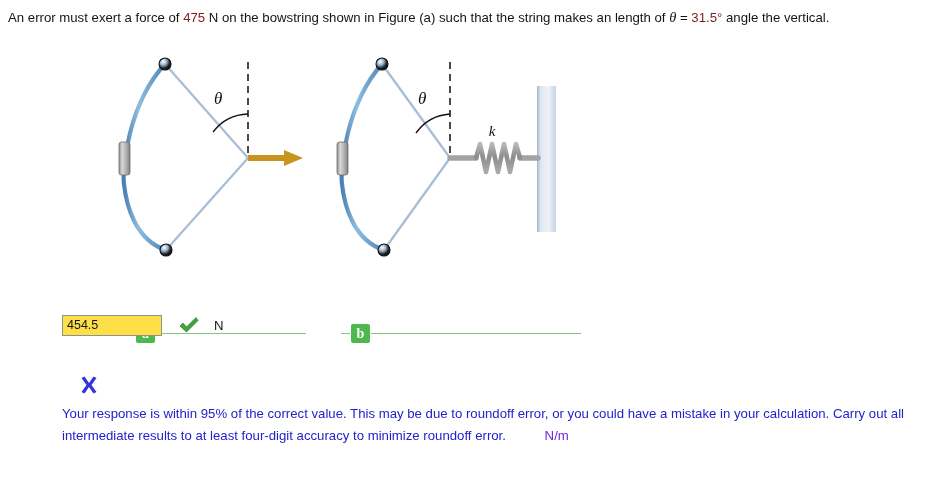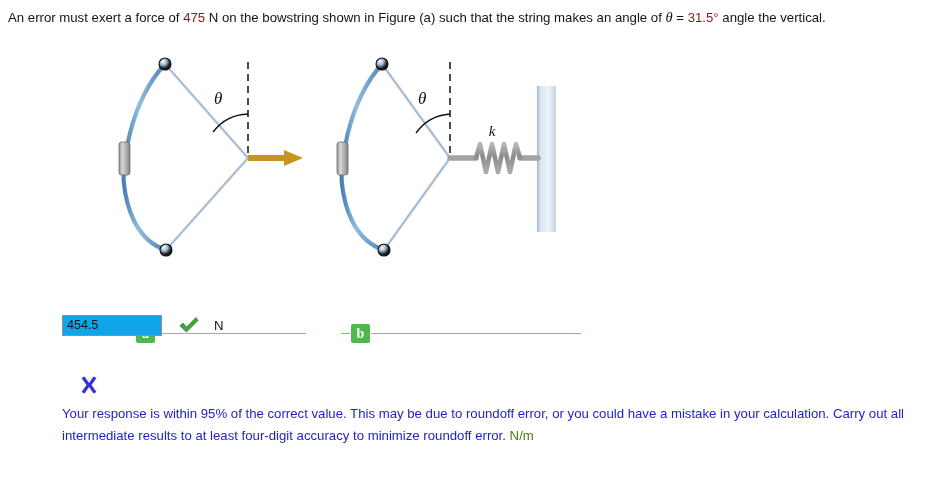--- a/index.html
+++ b/index.html
@@ -102,21 +102,21 @@
   .answer-row {
     display: flex;
     align-items: center;
     margin-top: 5px;
     height: 22px;
   }
   .answer-input {
     width: 92px;
     height: 19px;
     border: 1px solid #909090;
-    background: #0ea5e9;
+    background: #fde047;
     font-family: "Liberation Sans", sans-serif;
     font-size: 12.5px;
     color: #141414;
     padding: 0 2px 0 4px;
     line-height: 19px;
     box-sizing: content-box;
     outline: none;
   }
   .mark {
     margin-left: 16px;
@@ -130,28 +130,29 @@
     color: #141414;
   }
 
   #feedback-message {
     margin-top: 7px;
     line-height: 22px;
     font-size: 13.2px;
     color: #2222cc;
   }
   #feedback-unit {
-    color: #4d7c0f;
+    color: #6d28d9;
+    margin-left: 35px;
   }
 </style>
 </head>
 <body>
 
 <div id="problem-statement">
-  <span>An error must exert a force of </span><span class="num-blue">475</span><span> N on the bowstring shown in Figure (a) such that the string makes an angle of </span><span class="theta-sym">θ</span><span> = </span><span class="num-blue">31.5°</span><span> angle the vertical.</span>
+  <span>An error must exert a force of </span><span class="num-blue">475</span><span> N on the bowstring shown in Figure (a) such that the string makes an length of </span><span class="theta-sym">θ</span><span> = </span><span class="num-blue">31.5°</span><span> angle the vertical.</span>
 </div>
 
 <div id="figures">
 
   <div class="figure" id="figure-a">
     <svg class="fig-svg" width="230" height="248" viewBox="0 0 230 248">
       <defs>
         <linearGradient id="limbGradA" x1="0" y1="0" x2="1" y2="0">
           <stop offset="0%" stop-color="#4a7fb3"></stop>
           <stop offset="35%" stop-color="#8fbde0"></stop>

